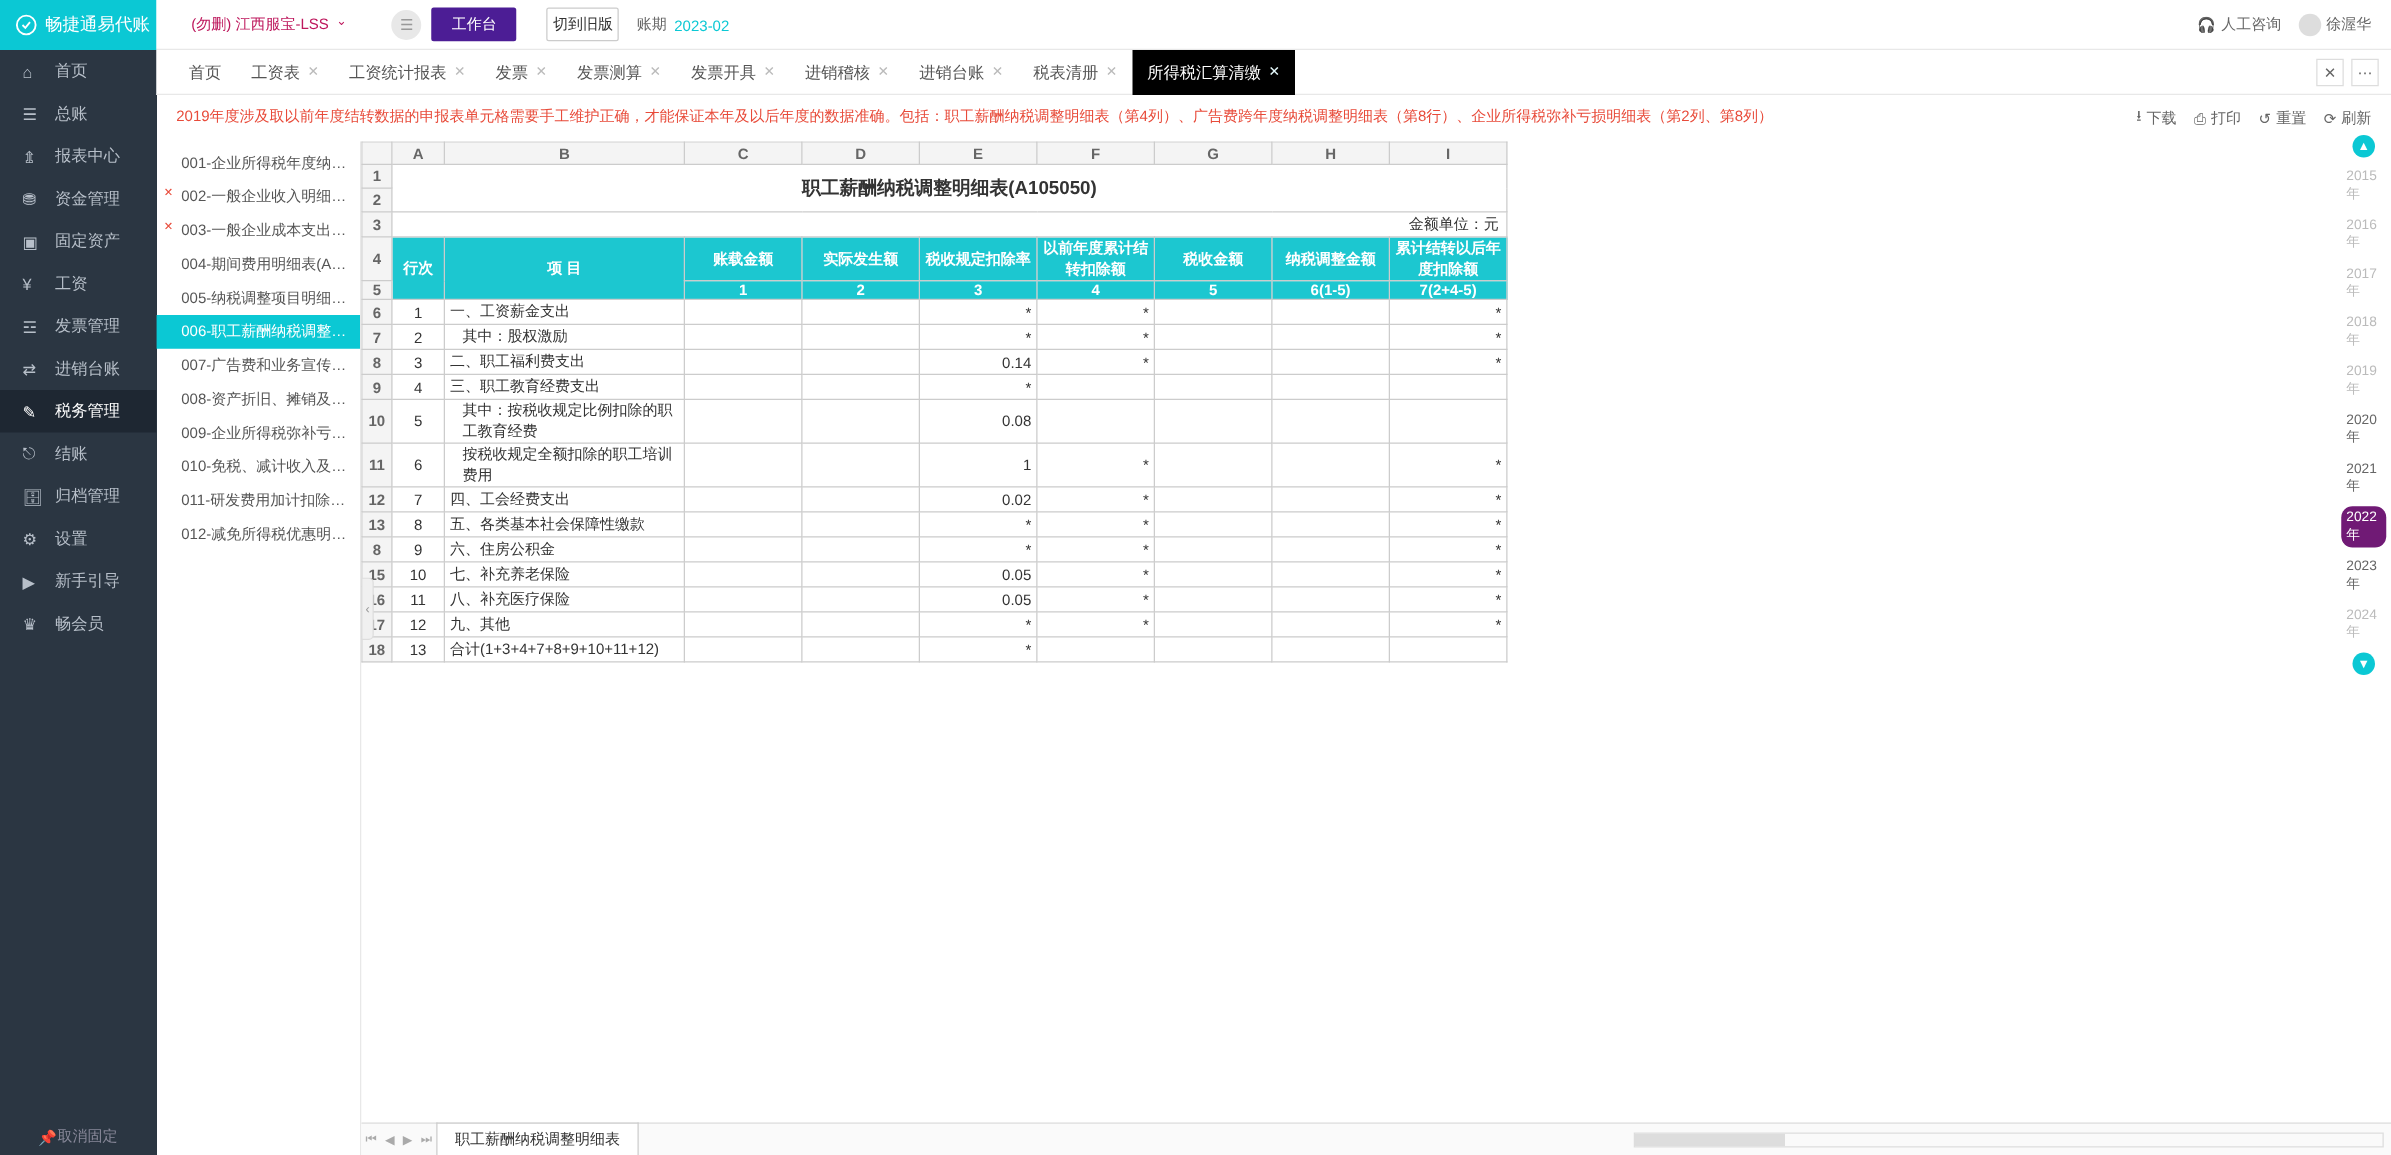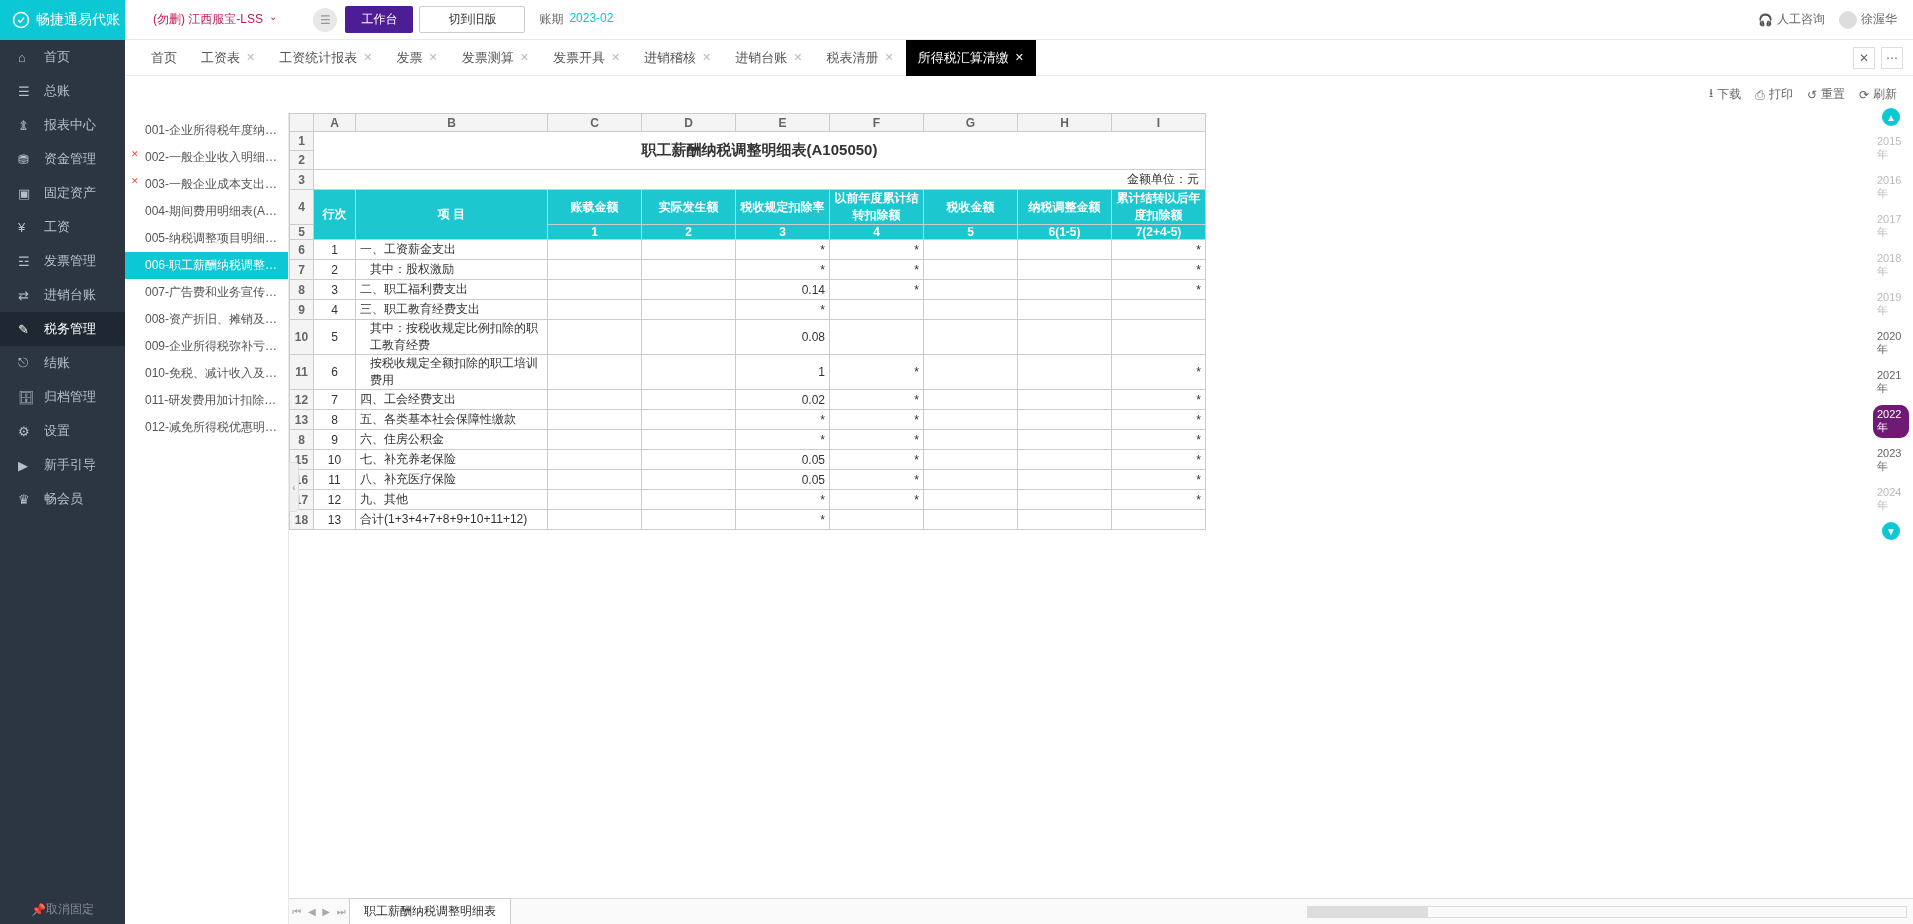--- a/index.html
+++ b/index.html
@@ -6,22 +6,22 @@
 body { background: #fff; font-size: 12px; color: #333; overflow: hidden; }
 
 
 .header { display: flex; align-items: center; height: 40px; background: #fff; border-bottom: 1px solid #e8e8e8; }
 .logo { display: flex; align-items: center; width: 125px; height: 40px; background: #0bc8d4; color: #fff; padding-left: 12px; font-size: 14px; }
 .logo-icon { width: 18px; height: 18px; margin-right: 6px; }
 .org-select { display: flex; align-items: flex-start; padding: 0 28px; color: #be185d; cursor: pointer; }
 .org-select .chev { margin-left: 6px; font-size: 10px; }
 .circle-btn { width: 24px; height: 24px; border-radius: 50%; background: #e8e8e8; display: flex; align-items: center; justify-content: center; margin: 0 8px; cursor: pointer; color: #999; }
 .btn-primary { background: #4c1d95; color: #fff; padding: 5px 16px; border-radius: 2px; cursor: pointer; font-size: 12px; }
-.btn-outline { border: 1px solid #ccc; padding: 4px 28px; border-radius: 2px; cursor: pointer; margin-left: 6px; font-size: 12px; }
-.period { display: flex; align-items: flex-start; margin-left: 14px; color: #666; }
+.btn-outline { border: 1px solid #ccc; padding: 4px 4px; border-radius: 2px; cursor: pointer; margin-left: 24px; font-size: 12px; }
+.period { display: flex; align-items: flex-end; margin-left: 14px; color: #666; }
 .period-val { margin-left: 6px; color: #0bc8d4; }
 .header-right { margin-left: auto; display: flex; align-items: center; padding-right: 16px; gap: 14px; color: #666; }
 .hr-item { display: flex; align-items: center; gap: 4px; cursor: pointer; }
 .avatar { width: 18px; height: 18px; border-radius: 50%; background: #ddd; }
 
 
 .sidebar { position: fixed; left: 0; top: 40px; bottom: 0; width: 125px; background: #2b3642; color: #b7bfc9; }
 .sidebar .item { display: flex; align-items: center; height: 34px; padding-left: 18px; cursor: pointer; font-size: 13px; }
 .sidebar .item.active { background: #1e2732; color: #fff; }
 .sidebar .item .icn { width: 16px; margin-right: 10px; font-size: 13px; }
@@ -223,20 +223,21 @@
       <span class="x">✕</span>
     </div>
     <div class="tabs-right">
     <div class="sq-btn">✕</div>
     <div class="sq-btn">⋯</div>
   </div>
 </div>
 
 <div class="content">
   <div class="notice-row">
+    <div class="notice">2019年度涉及取以前年度结转数据的申报表单元格需要手工维护正确，才能保证本年及以后年度的数据准确。包括：职工薪酬纳税调整明细表（第4列）、广告费跨年度纳税调整明细表（第8行）、企业所得税弥补亏损明细表（第2列、第8列）</div>
     <div class="actions">
       <div class="act">
           <span>⭳</span>
           <span>下载</span>
         </div>
       <div class="act">
           <span>⎙</span>
           <span>打印</span>
         </div>
       <div class="act">

